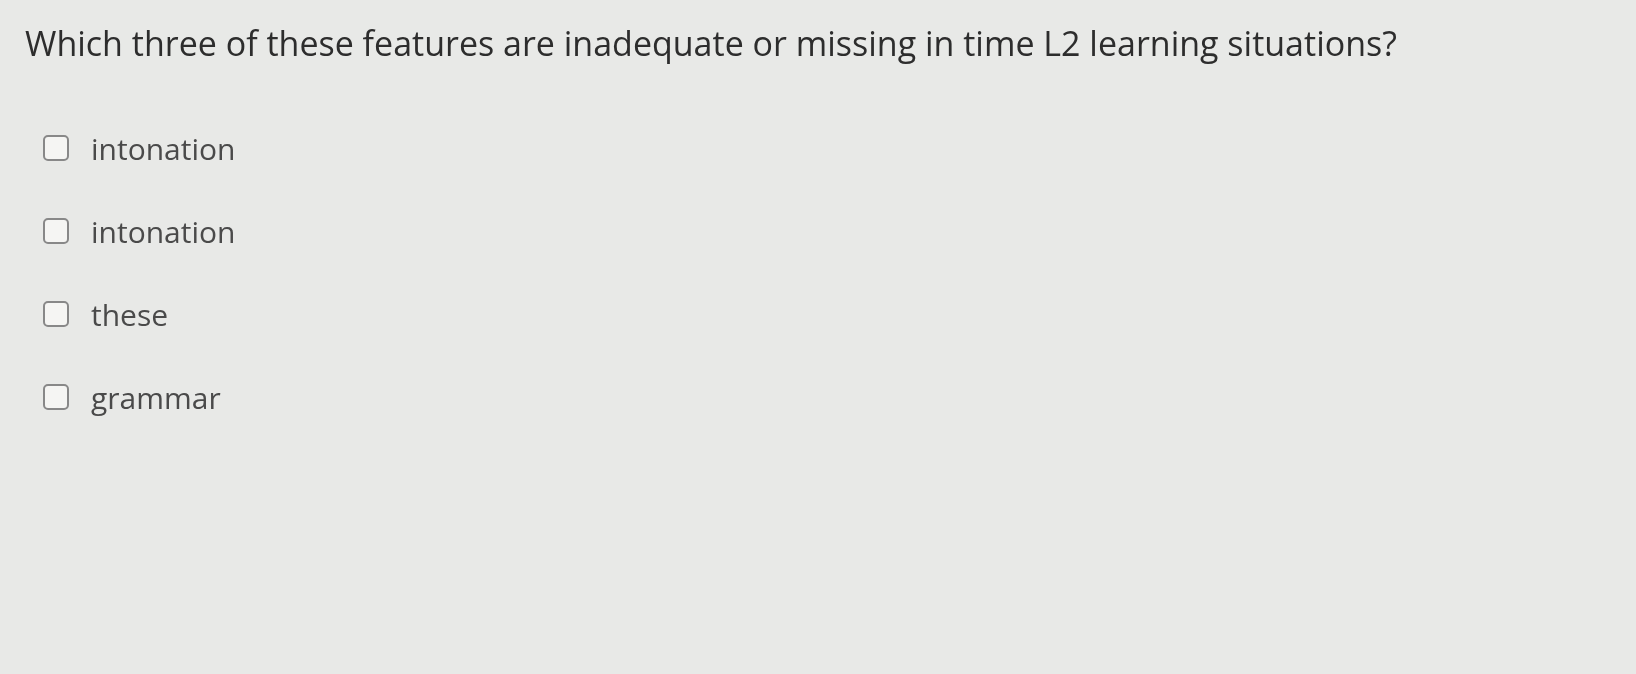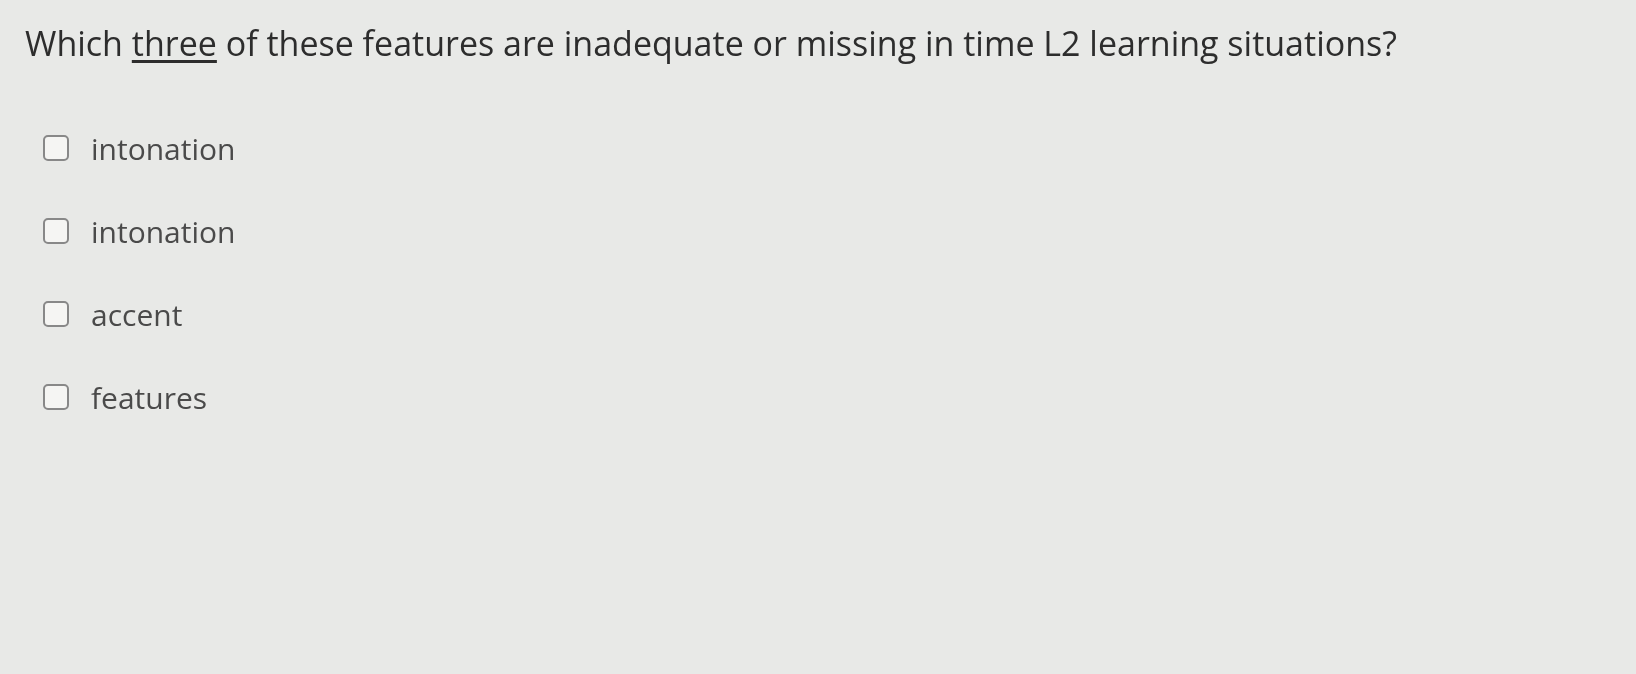--- a/index.html
+++ b/index.html
@@ -16,21 +16,20 @@
       color: #3a3a3a;
     }
     .question-text {
       font-size: 34px;
       color: #2d2d2d;
       font-weight: 400;
       margin-bottom: 60px;
       line-height: 1.4;
     }
     .underline {
-      text-decoration: underline;
       text-underline-offset: 4px;
     }
     .options-container {
       display: flex;
       flex-direction: column;
       gap: 42px;
       padding-left: 18px;
     }
     .option-row {
       display: flex;
@@ -64,19 +63,19 @@
   <div class="option-row">
     <div class="checkbox"></div>
     <span class="option-label">intonation</span>
   </div>
   <div class="option-row">
     <div class="checkbox"></div>
     <span class="option-label">intonation</span>
   </div>
   <div class="option-row">
     <div class="checkbox"></div>
-    <span class="option-label">accent</span>
+    <span class="option-label">these</span>
   </div>
   <div class="option-row">
     <div class="checkbox"></div>
-    <span class="option-label">features</span>
+    <span class="option-label">grammar</span>
   </div>
 </div>
 
 </body></html>

